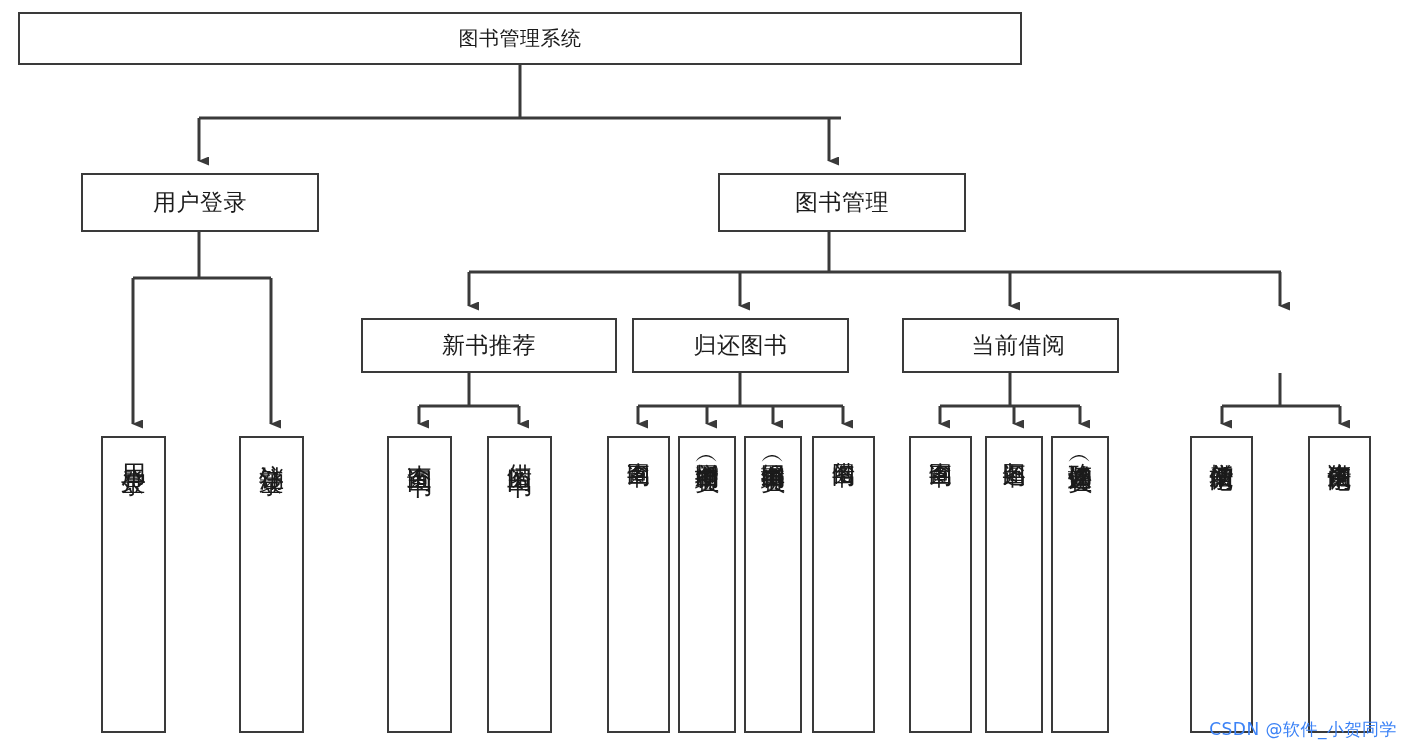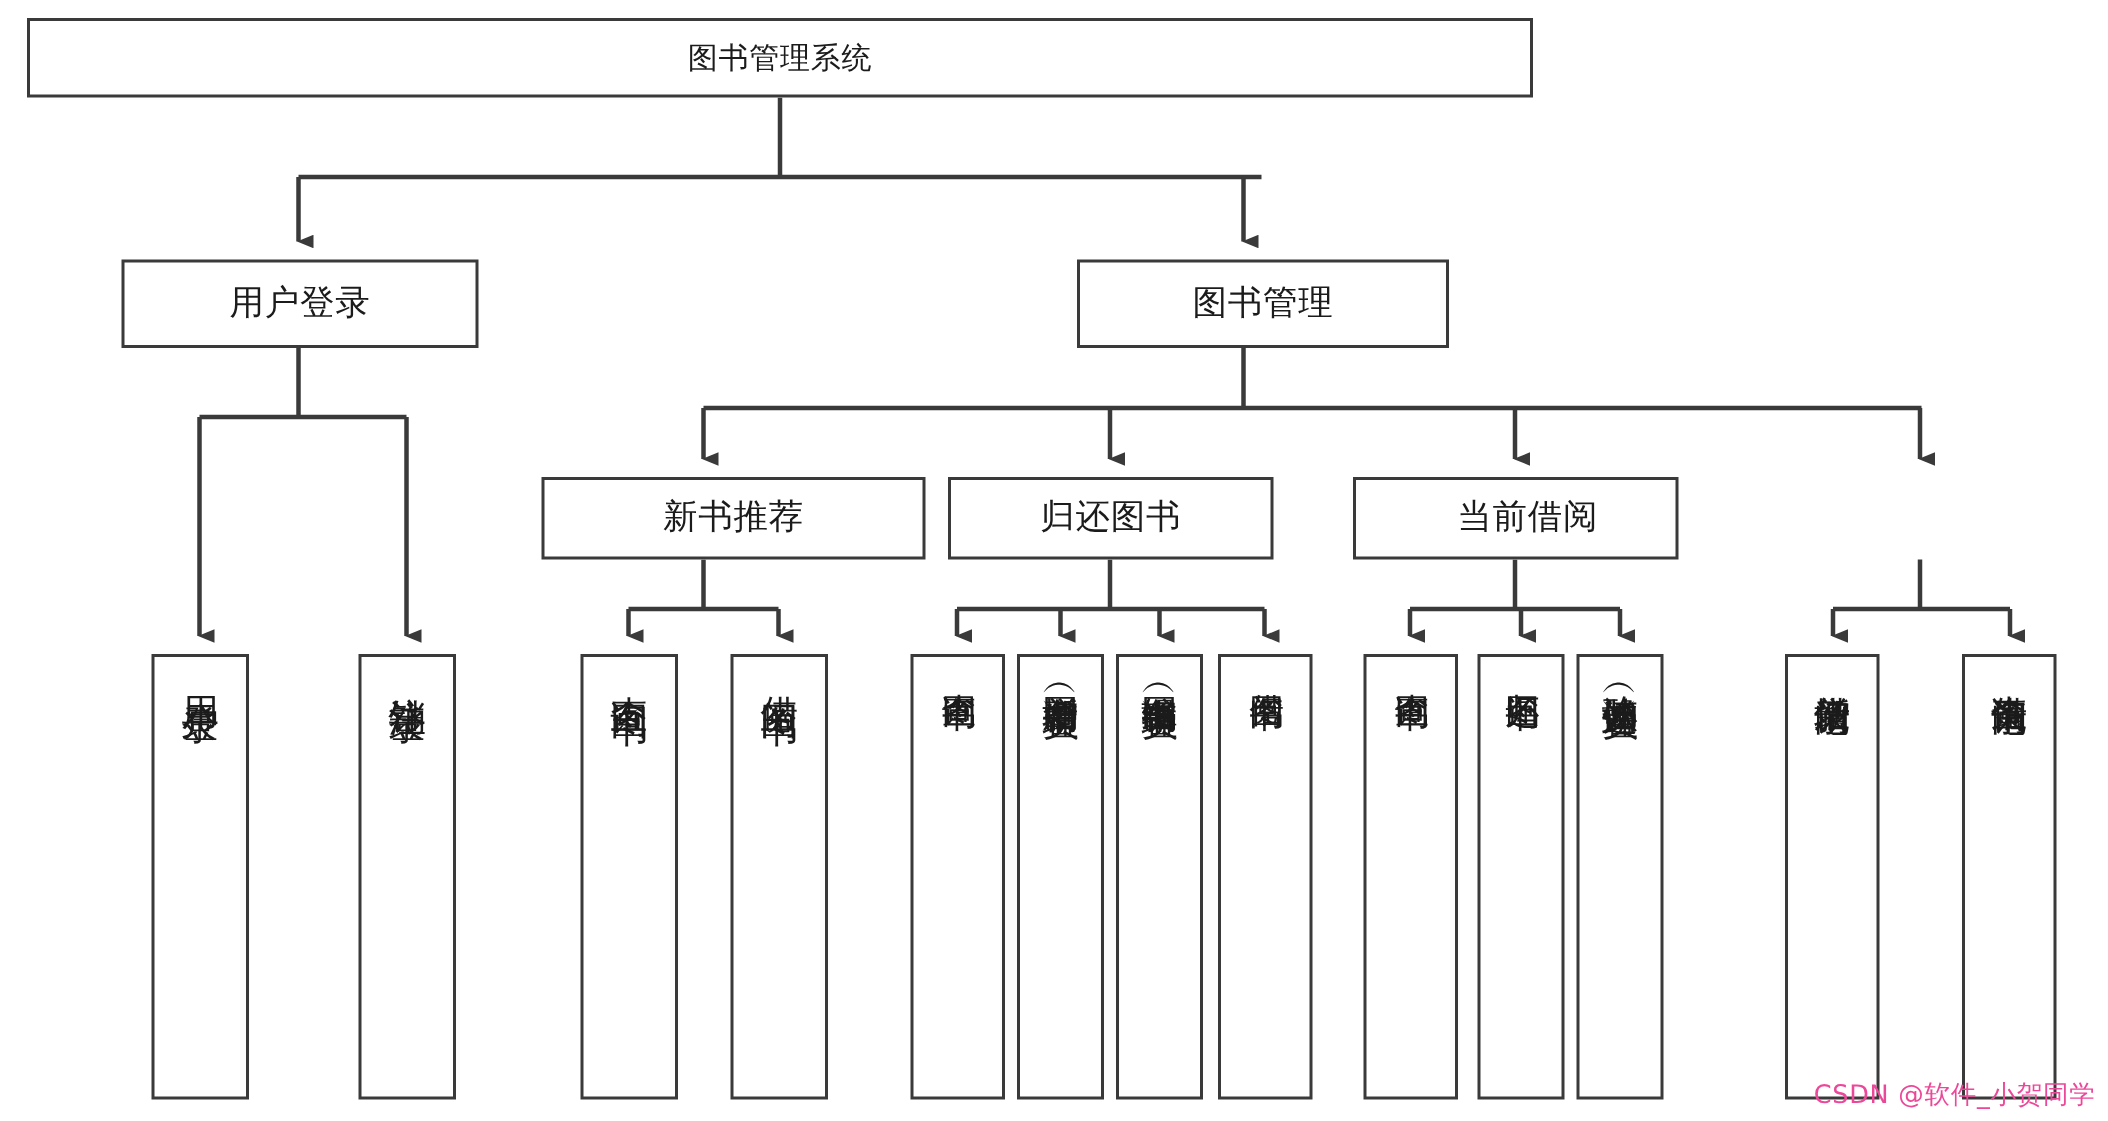--- a/index.html
+++ b/index.html
@@ -69,21 +69,21 @@
   }
   .node.vert.narrow .node-label {
     font-size: 23px;
     letter-spacing: 1px;
   }
   .watermark {
     position: absolute;
     right: 8px;
     bottom: 6px;
     font-size: 17px;
-    color: #ec4899;
+    color: #3b82f6;
     letter-spacing: 0.5px;
     white-space: nowrap;
     pointer-events: none;
   }
 </style>
 </head>
 <body>
 
 <div id="diagram-root">
 

